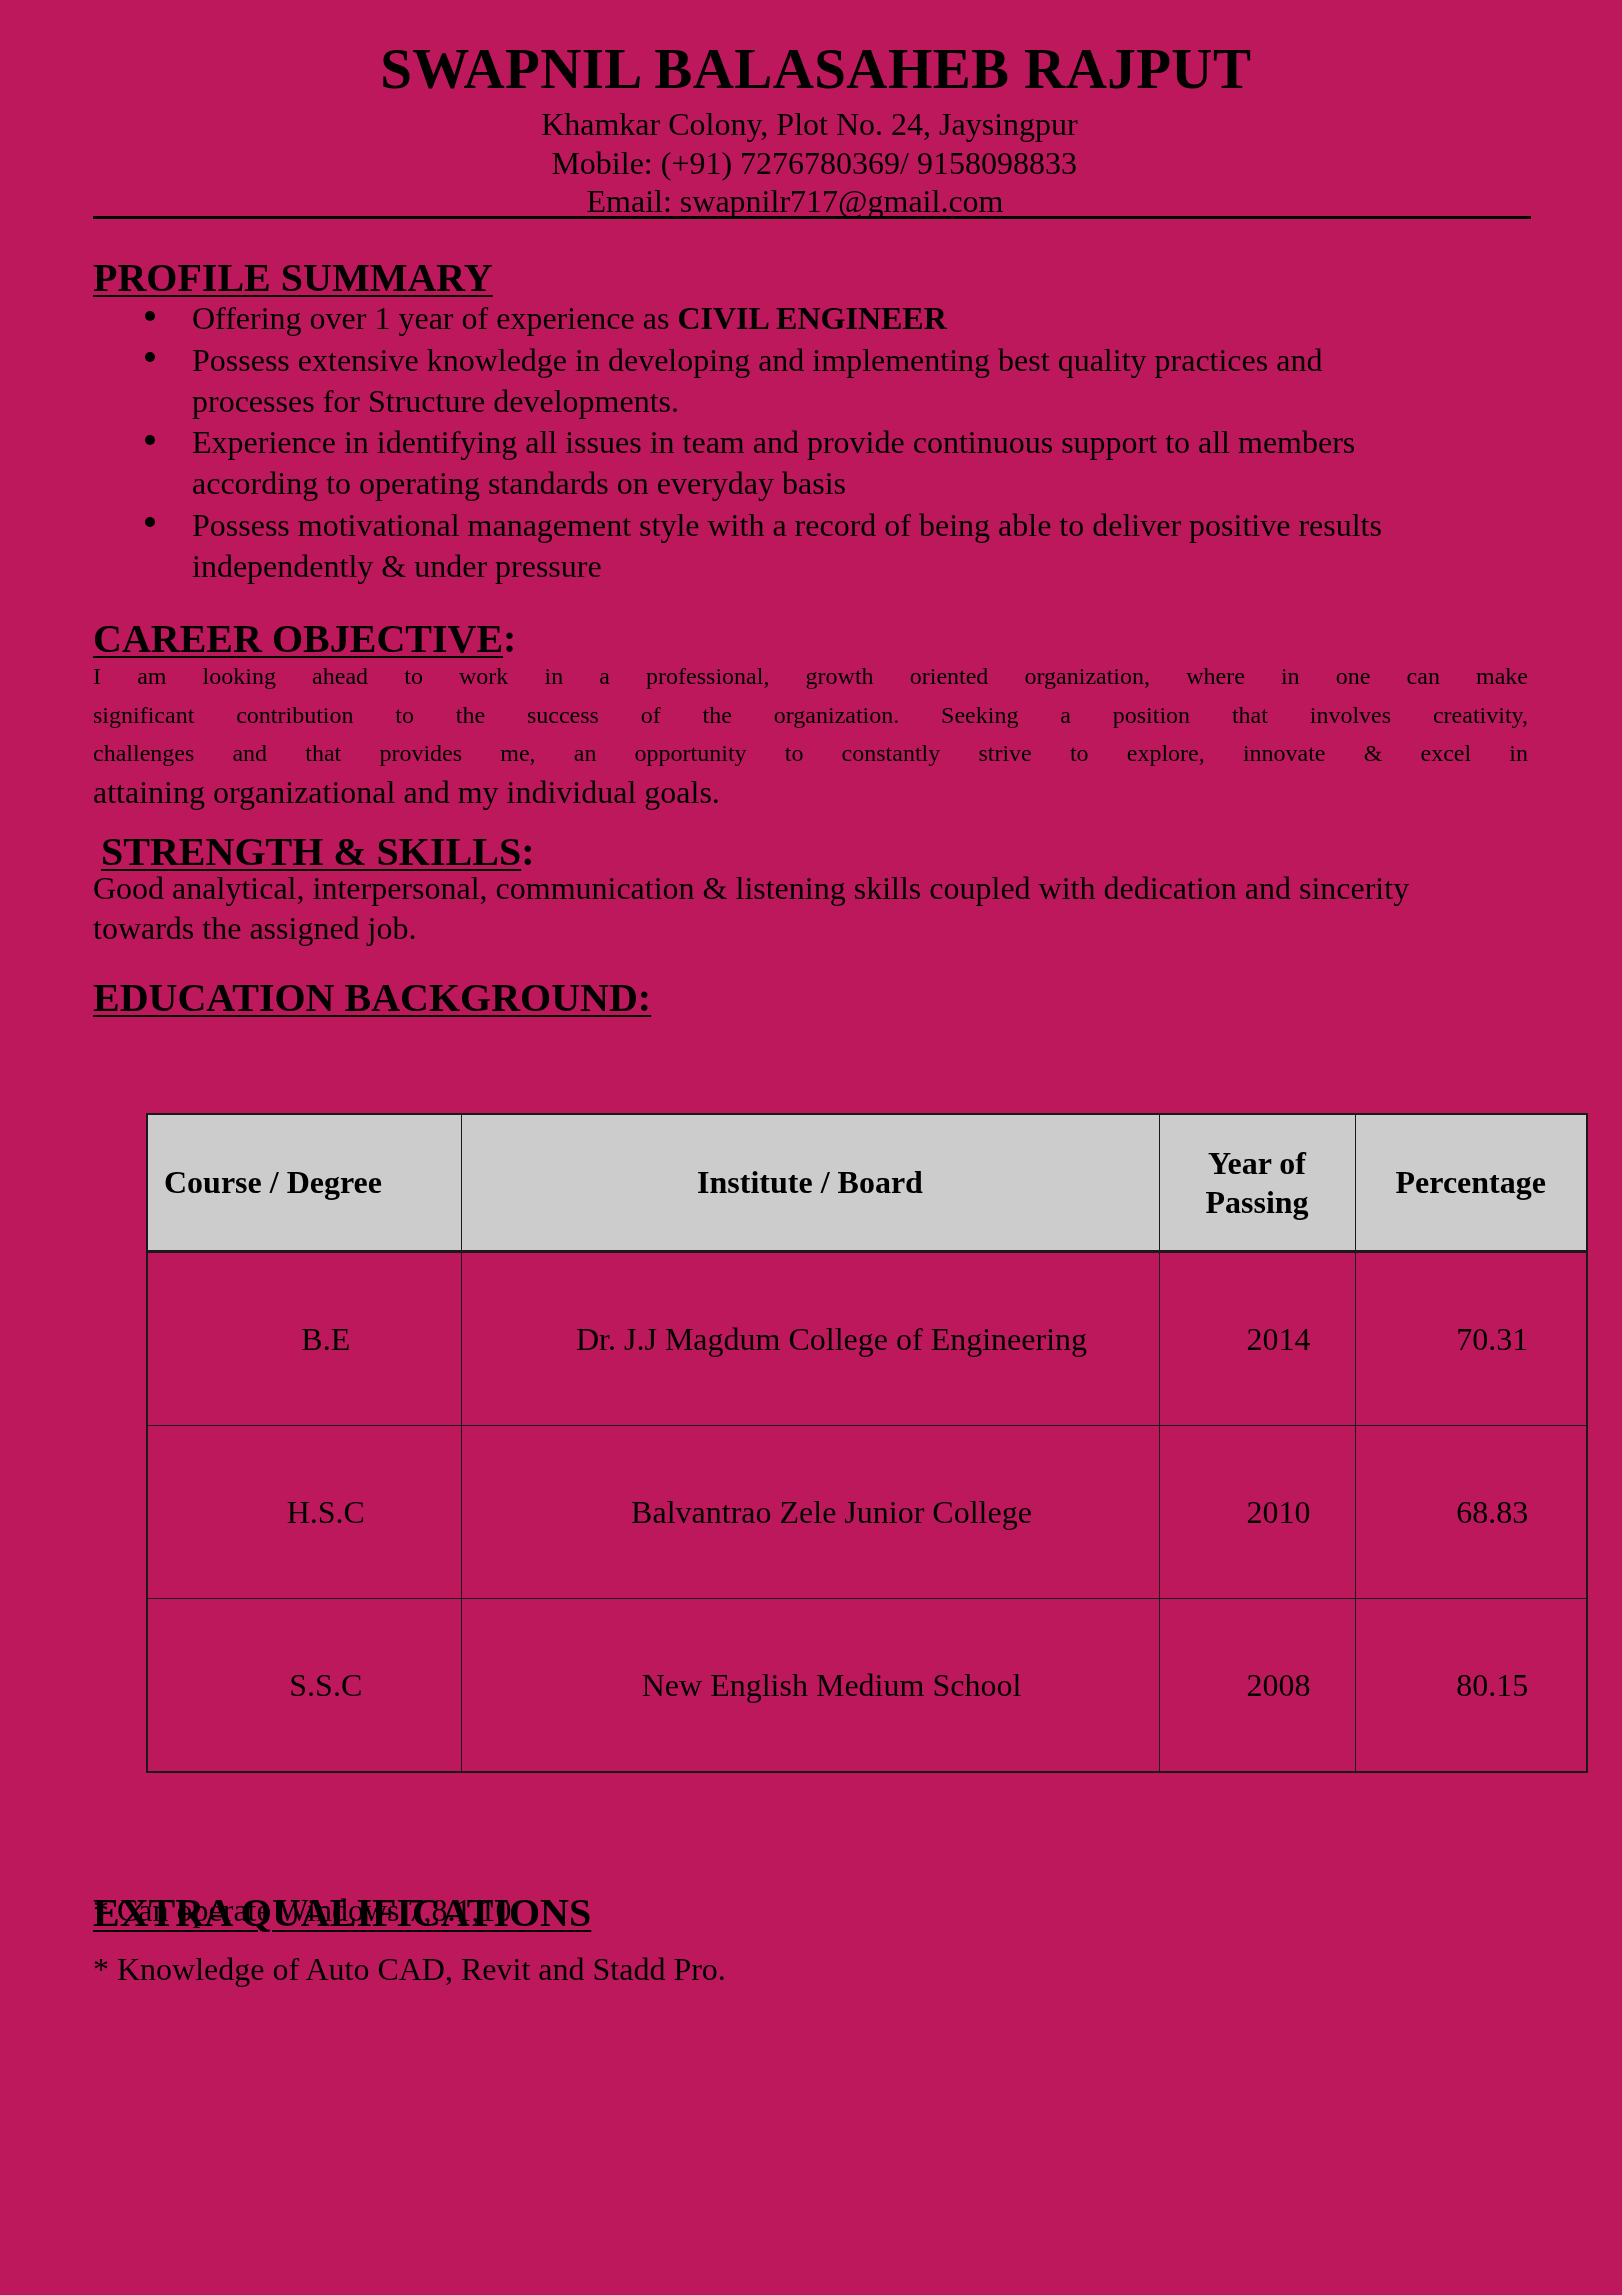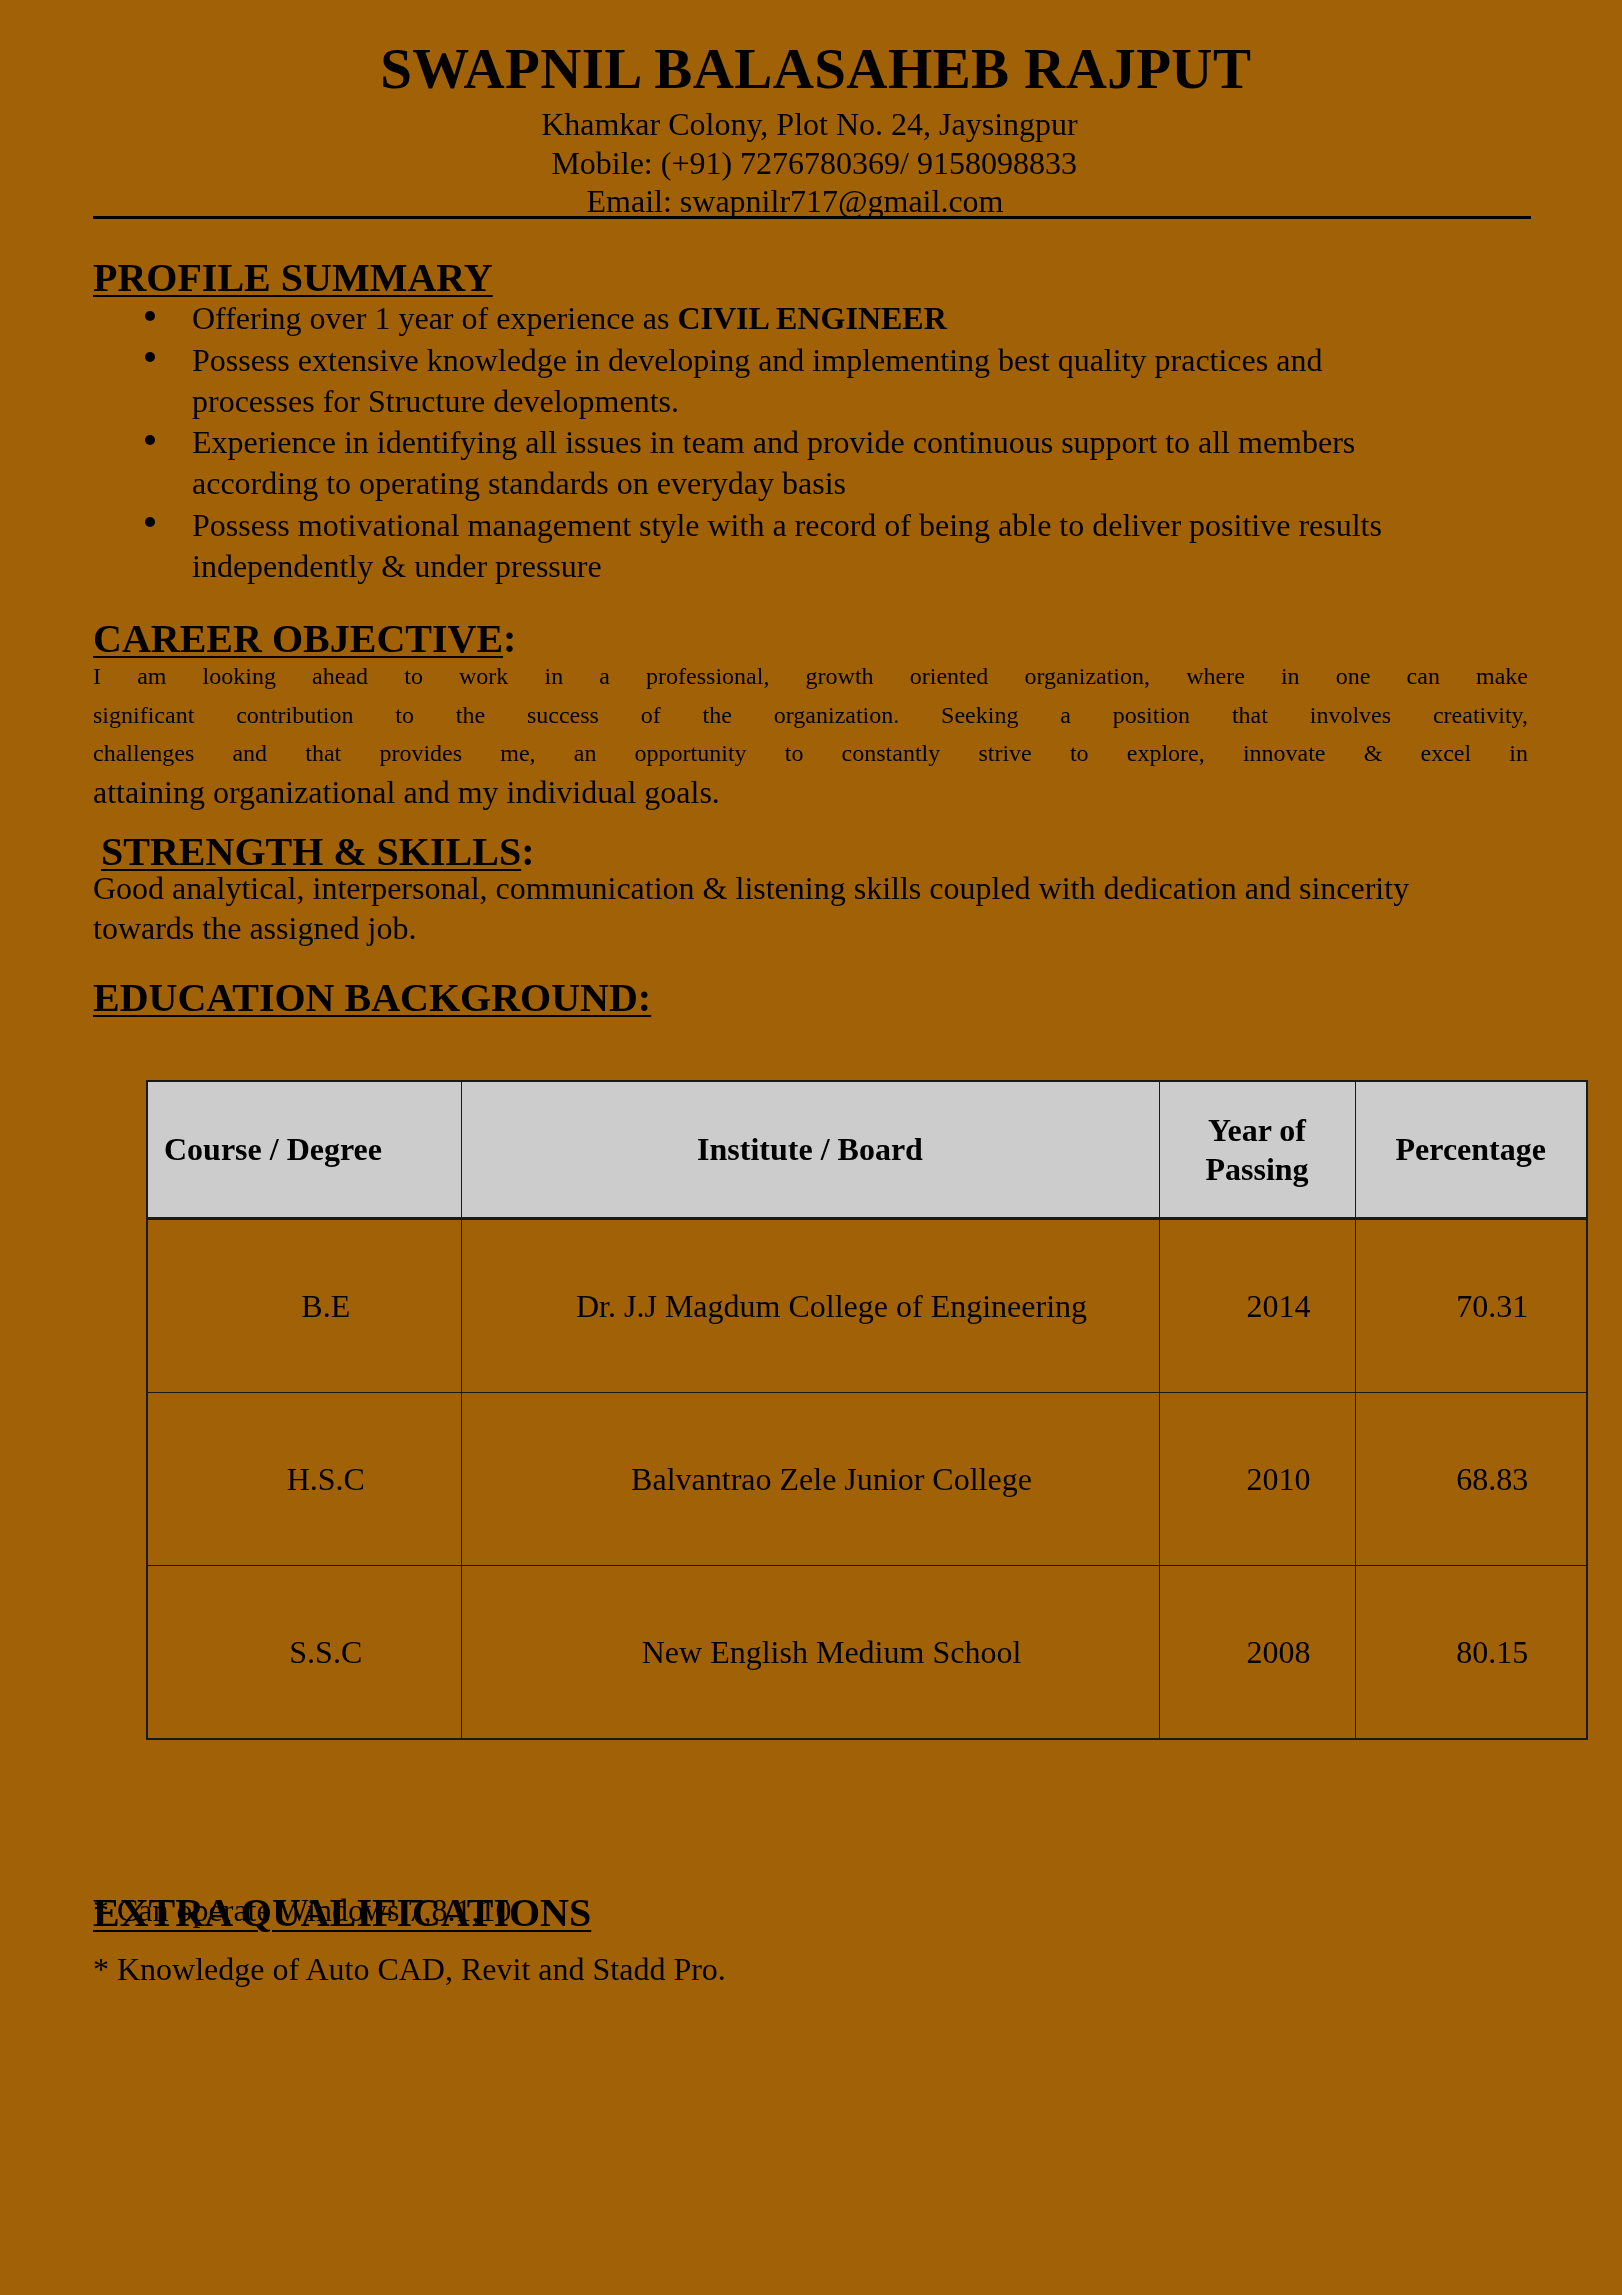--- a/index.html
+++ b/index.html
@@ -1,38 +1,38 @@
 <!DOCTYPE html>
 <html style="font-size:12.7px"><head>
 <meta charset="utf-8">
 <style>
   html, body { margin: 0; padding: 0; background: #ffffff; }
   body { width: 1622px; height: 2295px; position: relative; overflow: hidden;
          font-family: "Liberation Serif", "DejaVu Serif", serif; color: #000; }
-  .page { position: absolute; left: 0; top: 0; width: 1622px; height: 2295px; background: #a16207; }
+  .page { position: absolute; left: 0; top: 0; width: 1622px; height: 2295px; background: #be185d; }
   .abs { position: absolute; white-space: nowrap; }
   .center { left: 0; width: 1622px; text-align: center; }
   .name { font-weight: bold; font-size: 57px; line-height: 57px; top: 40px; letter-spacing: 0.4px; left: 4.8px; }
   .contact { font-size: 32px; line-height: 32px; }
   .rule { position: absolute; left: 93px; width: 1438px; top: 216px; height: 3.2px; background: #000; }
   .heading { font-weight: bold; font-size: 40px; line-height: 32px; }
   .heading .u { text-decoration: underline; text-decoration-thickness: 2.4px; text-underline-offset: 4px; }
   .body-text { font-size: 32px; line-height: 32px; }
   .bullet-dot { position: absolute; width: 10.3px; height: 10.3px; border-radius: 50%; background: #000; }
   .justify { position: absolute; left: 93px; width: 1435px; font-size: 24px; line-height: 32px;
              text-align: justify; text-align-last: justify; white-space: normal; }
   table.edu { position: absolute; left: 146px; top: 1080px; border-collapse: collapse;
               width: 1440px; table-layout: fixed; }
   table.edu td, table.edu th { border: 1.6px solid #1a1a1a; text-align: center; vertical-align: middle;
               font-size: 32px; line-height: 39px; padding: 0; }
   table.edu th { background: #cccccc; font-weight: bold; height: 135px; }
   table.edu th.left { text-align: left; padding-left: 16px; }
   table.edu td { height: 172px; font-weight: normal; padding-left: 43px; }
   table.edu tr.head { border-bottom: 3.2px solid #1a1a1a; }
-  table.edu { border: 2.4px solid #1a1a1a; }
+  table.edu { border: 2.4px solid #1a1a1a; margin-top: 33px; }
 </style>
 </head>
 <body>
 
 <div class="page">
 
   <div class="abs center name">SWAPNIL BALASAHEB RAJPUT</div>
   <div class="abs center contact" style="top:108px; left:-1.6px;">Khamkar Colony, Plot No. 24, Jaysingpur</div>
   <div class="abs center contact" style="top:147px; left:3.2px;">Mobile: (+91) 7276780369/ 9158098833</div>
   <div class="abs center contact" style="top:185px; left:-16px;">Email: swapnilr717@gmail.com</div>

